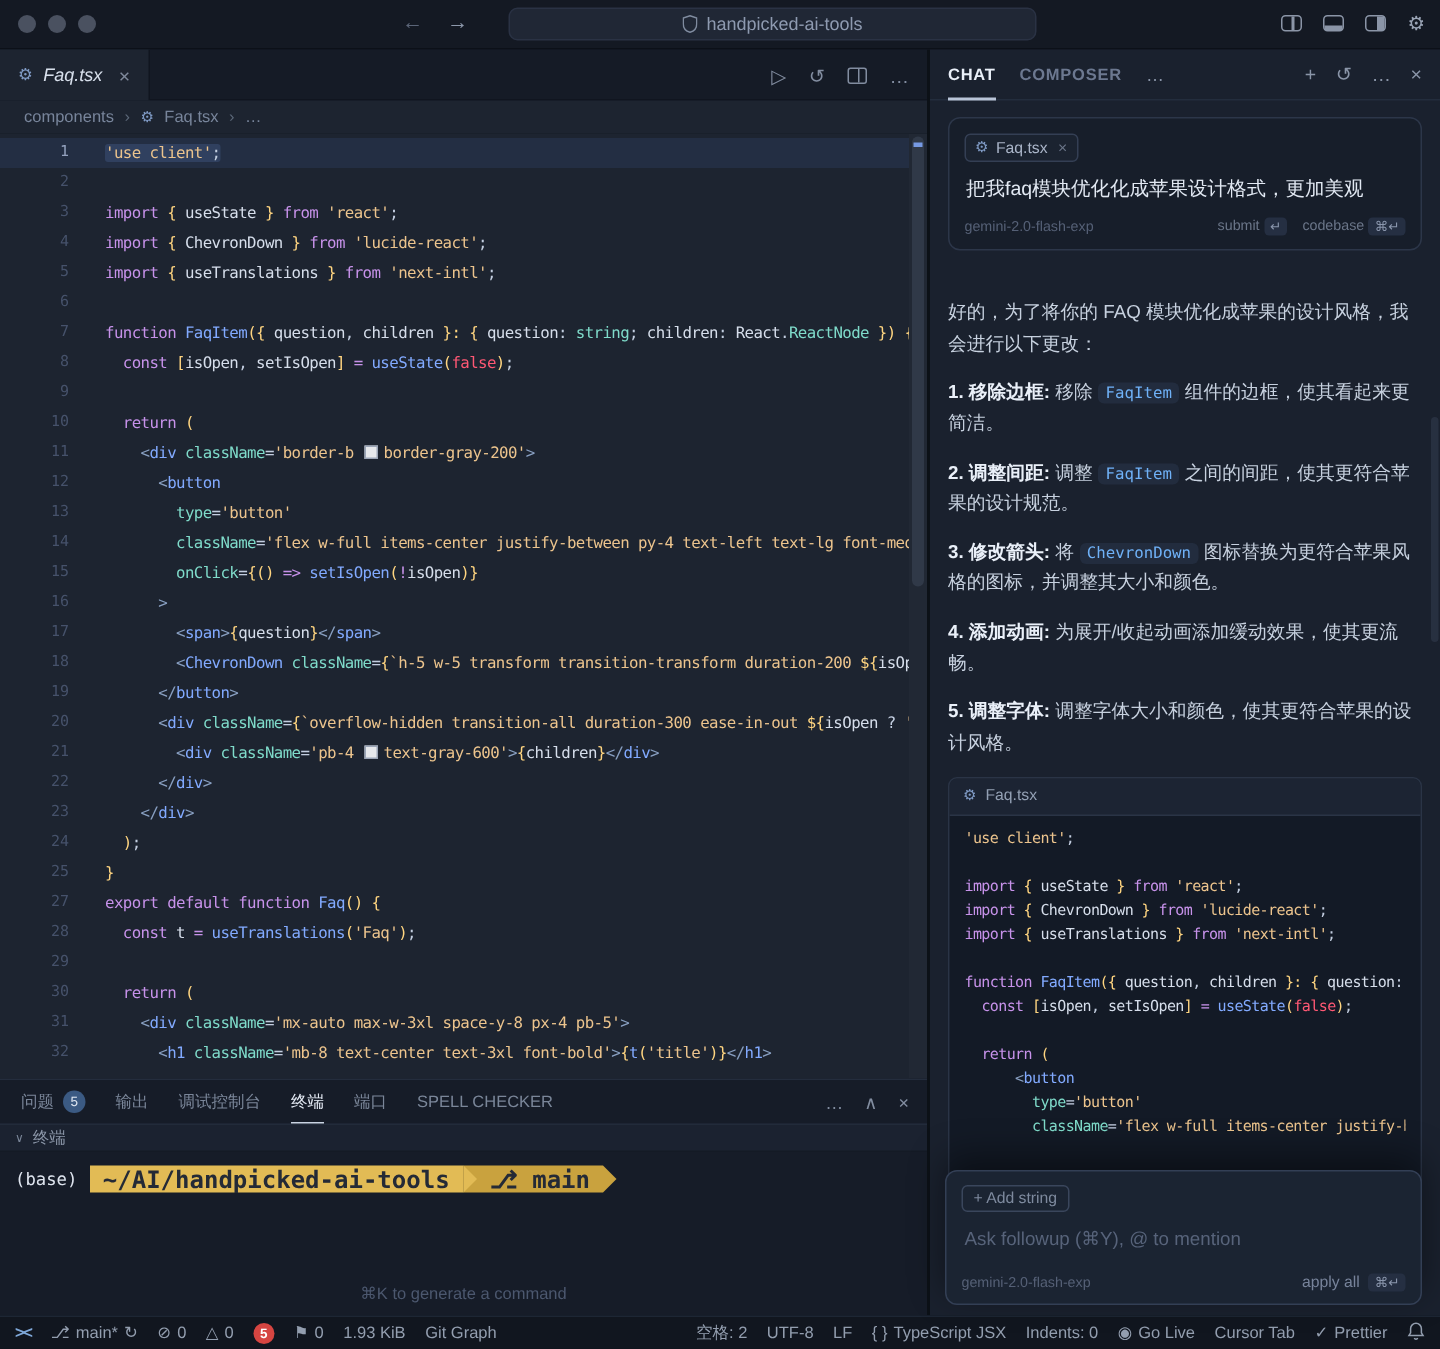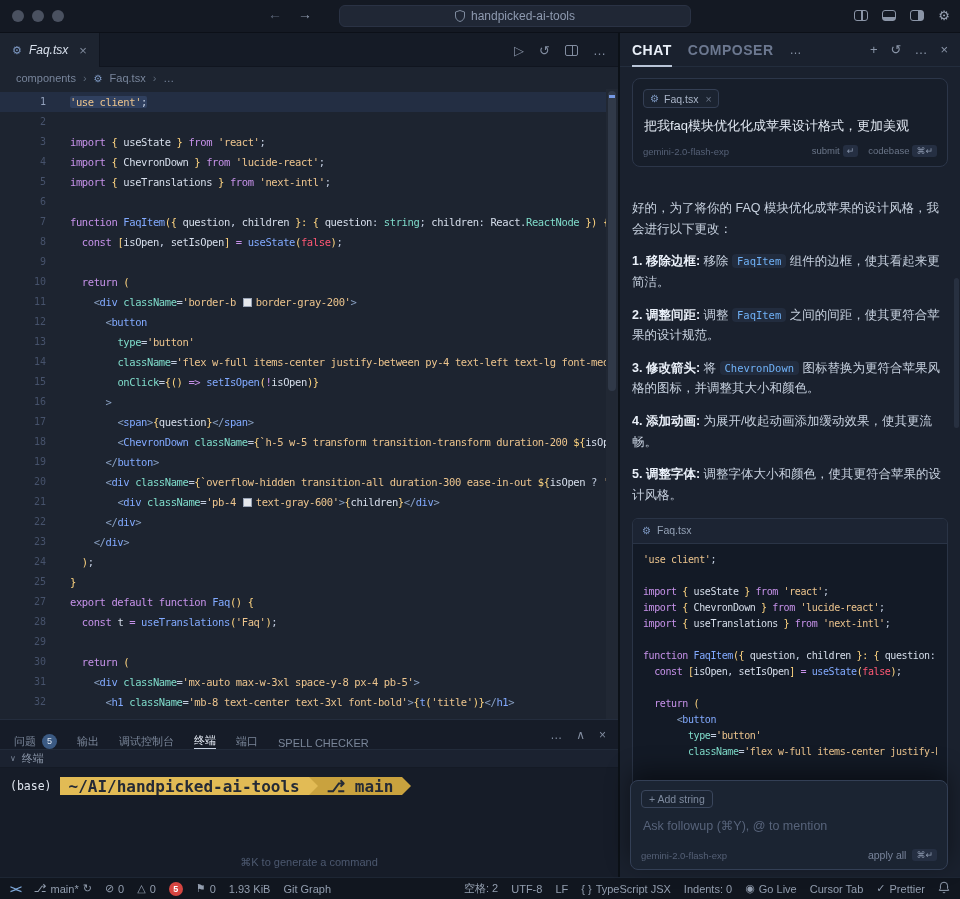--- a/index.html
+++ b/index.html
@@ -50,41 +50,41 @@
   .tk-p{color:#c3cee0}.tk-g{color:#ffd580}.tk-tag{color:#82aaff}.tk-attr{color:#7fdbca}
   .tk-ty{color:#7fdbca}.tk-ab{color:#89a0c2}.tk-bool{color:#ff5874}
   .swatch{display:inline-block;width:9px;height:9px;background:#e6e8ec;border:1px solid #9aa4b6;margin:0 4px -1px 1px}
   #edit-sb{position:absolute;right:0;top:0;width:12px;bottom:0;background:rgba(255,255,255,.02)}
   #edit-thumb{position:absolute;right:2px;top:2px;width:8px;height:300px;background:rgba(140,160,195,.14);border-radius:4px}
   #ruler-mark{position:absolute;right:3px;top:6px;width:6px;height:3px;background:#82aaff;opacity:.85}
 
   
   #panel{position:absolute;left:0;right:0;bottom:0;height:158px;background:#161c28;border-top:1px solid #242d3d}
   .ptabs{height:29px;display:flex;align-items:center;padding:0 14px;gap:20px;font-size:11px;color:#7a8699}
-  .ptab{height:29px;display:flex;align-items:flex-end;gap:6px}
+  .ptab{height:29px;display:flex;align-items:center;gap:6px}
   .ptab.active{color:#e6ecf6;border-bottom:1px solid #c9d3e2}
   .ptab-badge{min-width:15px;height:15px;border-radius:8px;background:#3b5a83;color:#dfe7f2;font-size:9px;line-height:15px;text-align:center;padding:0 3px}
   .pacts{position:absolute;right:12px;top:0;height:29px;display:flex;gap:14px;align-items:center;color:#828da0;font-size:12px}
   .tsection{height:19px;display:flex;align-items:center;padding-left:10px;gap:6px;font-size:11px;color:#8b96a8;background:#1b2230;border-top:1px solid #222b3a;border-bottom:1px solid #141a25}
   .chev{font-size:8px;color:#7a8699}
   .prompt{margin:9px 0 0 10px;display:flex;align-items:center;font-family:"DejaVu Sans Mono",monospace;font-size:11.5px;color:#dfe5ef}
   .env{margin-right:8px}
   .pl-seg{display:inline-flex;align-items:center;height:18px;padding:0 9px;font-family:"DejaVu Sans Mono",monospace;font-weight:700;font-size:16px;color:#242a36;white-space:nowrap}
   .seg1{background:#e2bb55}
   .seg2{background:#c9a23e}
   .pl-arrow{position:relative;width:9px;height:18px}
   .arrow1{background:#c9a23e}
   .arrow1::before{content:"";position:absolute;inset:0;border-top:9px solid transparent;border-bottom:9px solid transparent;border-left:9px solid #e2bb55}
   .arrow2::before{content:"";position:absolute;inset:0;border-top:9px solid transparent;border-bottom:9px solid transparent;border-left:9px solid #c9a23e}
   .hint{position:absolute;bottom:8px;left:0;right:0;text-align:center;font-size:11px;color:#4c586f}
 
   
   #chat{position:absolute;left:618px;top:0;right:0;bottom:0;background:#1a212e;border-left:2px solid #0c1117}
   .chead{height:34px;border-bottom:1px solid #232d3d;display:flex;align-items:center;padding:0 12px;gap:16px}
-  .ctab{font-size:14px;font-weight:700;letter-spacing:.5px;color:#6c7890;height:34px;display:flex;align-items:center;position:relative}
+  .ctab{font-size:11px;font-weight:700;letter-spacing:.5px;color:#6c7890;height:34px;display:flex;align-items:center;position:relative}
   .ctab.active{color:#e9eff8}
   .ctab.active::after{content:"";position:absolute;left:0;right:0;bottom:0;height:2px;background:#b9c5d8}
   .chead-more{color:#8a95a8;font-size:12px}
   .chead-acts{margin-left:auto;display:flex;gap:13px;color:#8a95a8;font-size:13px;align-items:center}
   .cbody{position:absolute;top:35px;bottom:0;left:0;right:0;overflow:hidden;padding:10px 12px 0 12px}
 
   .ucard{background:#171e2a;border:1px solid #2c3649;border-radius:8px;padding:9px 10px}
   .fchip{display:inline-flex;align-items:center;gap:5px;border:1px solid #343f54;border-radius:4px;padding:2px 6px;font-size:10.5px;color:#aab5c8;background:#1b2330}
   .fchip .x{color:#6b7689;margin-left:2px}
   .umsg{font-size:13px;color:#e2e9f3;margin:9px 1px 10px}

